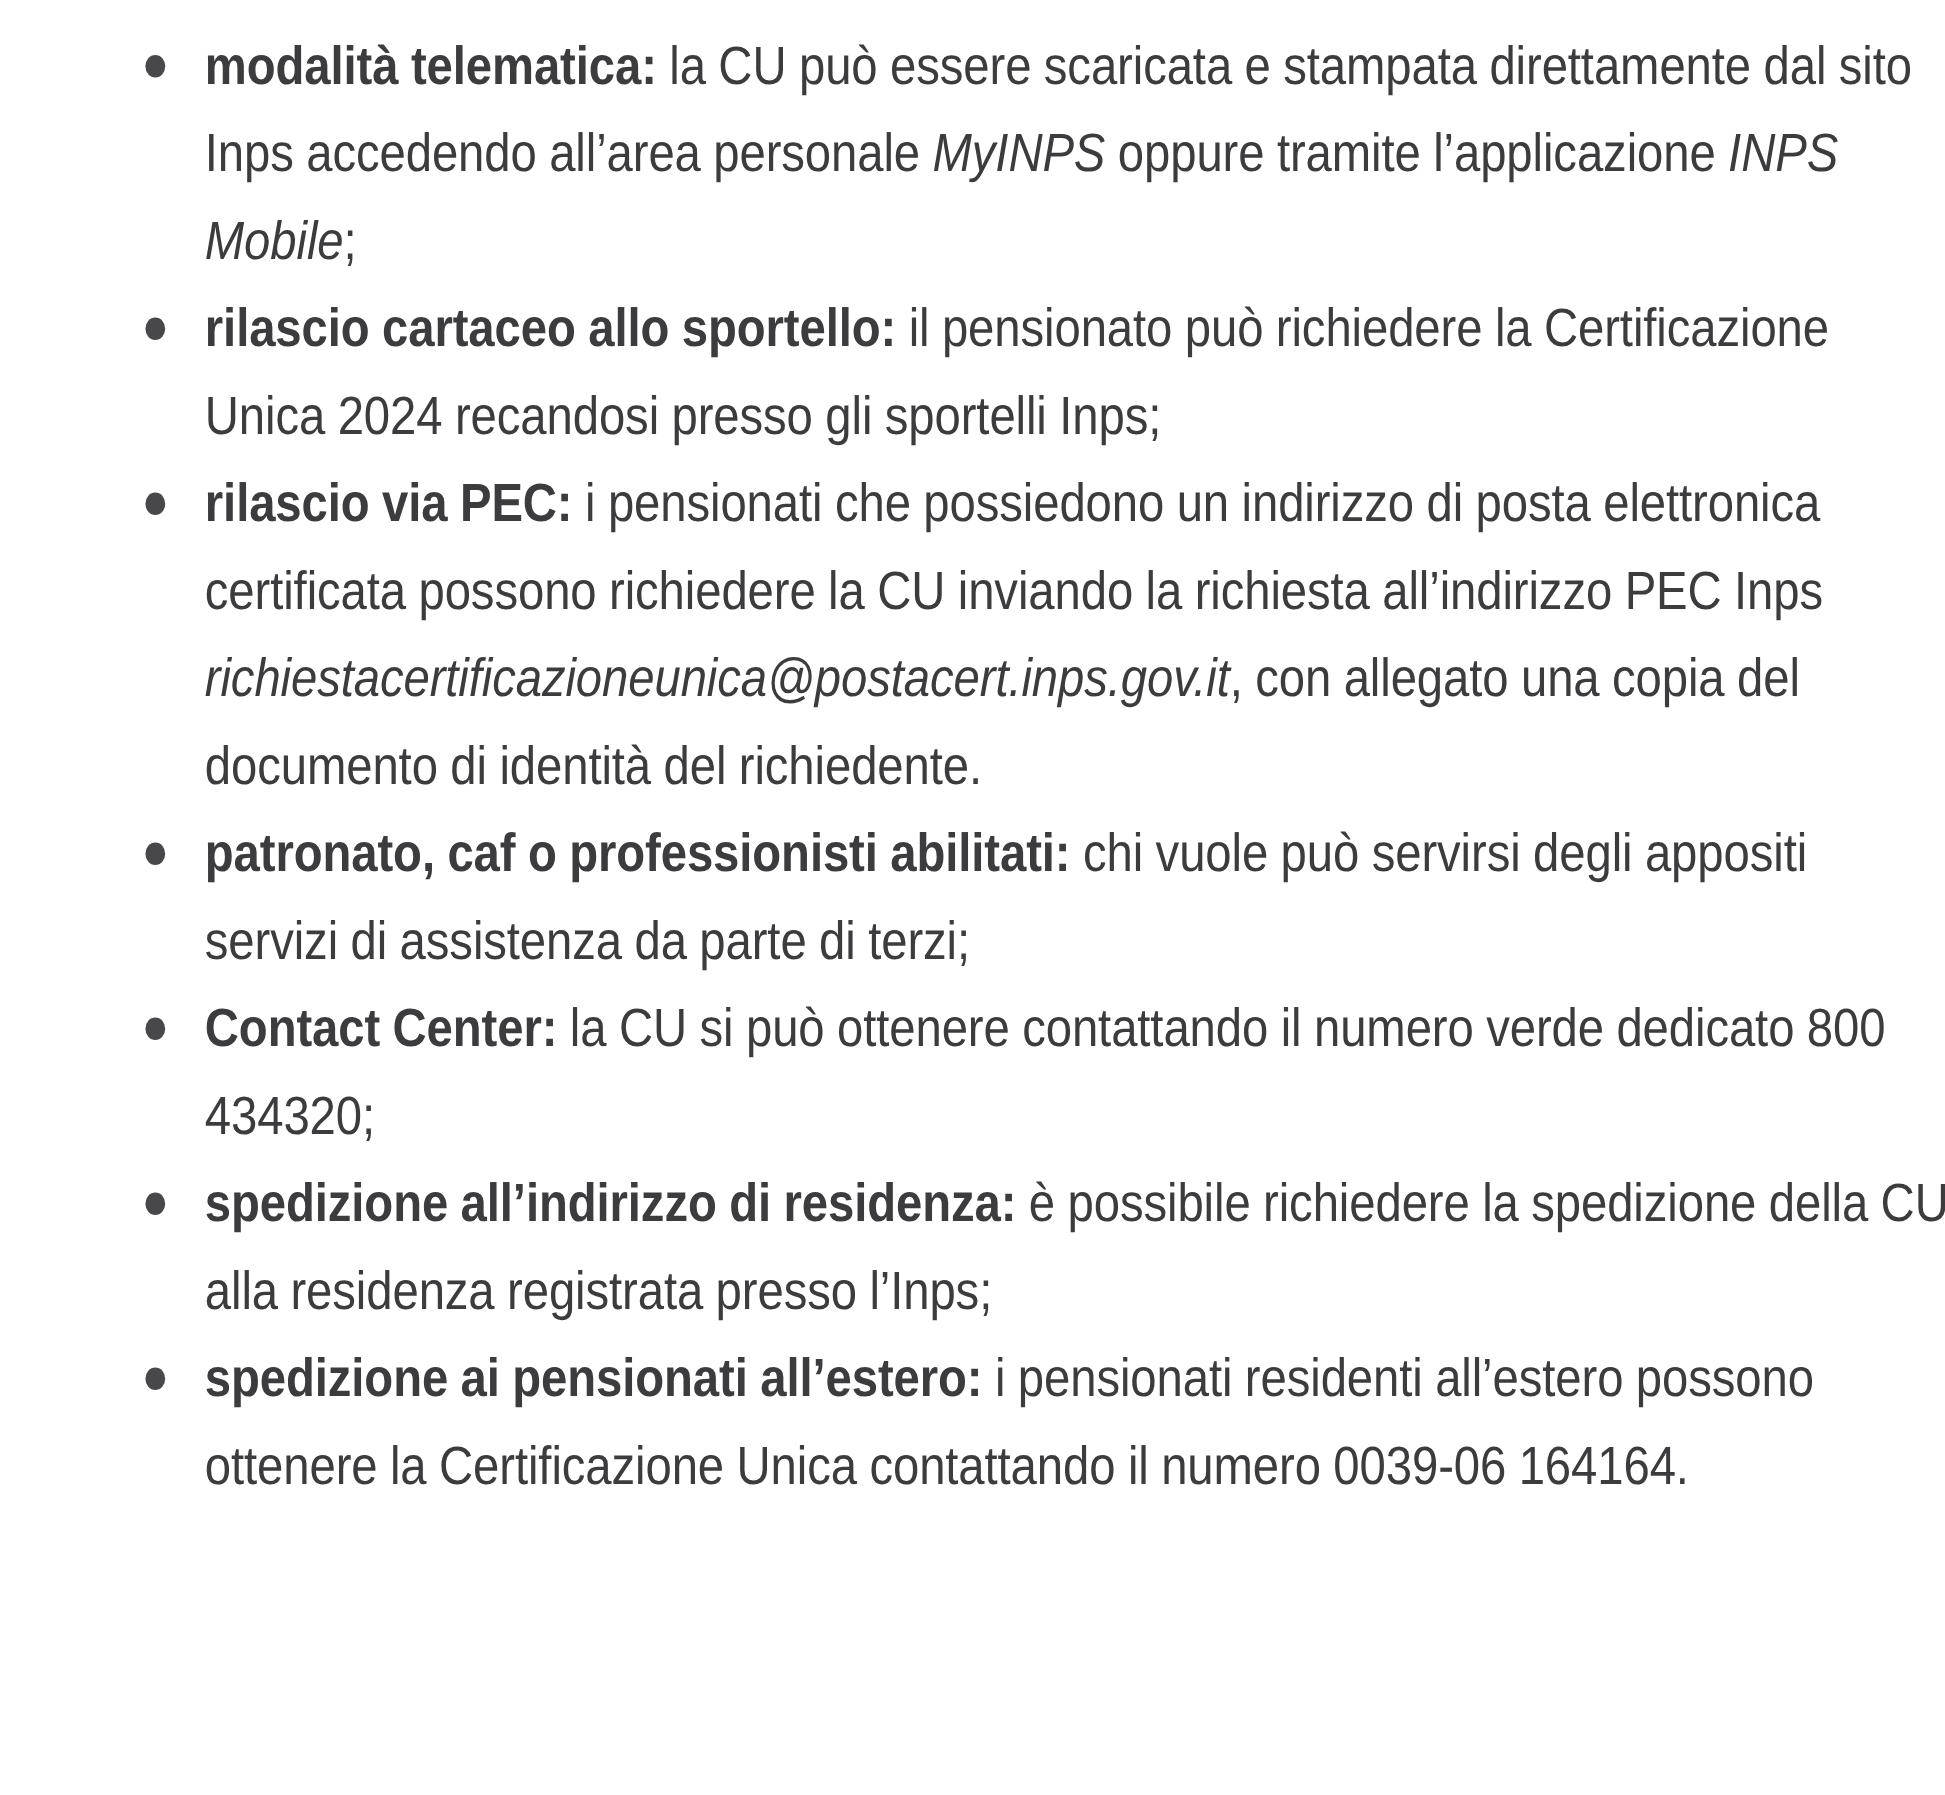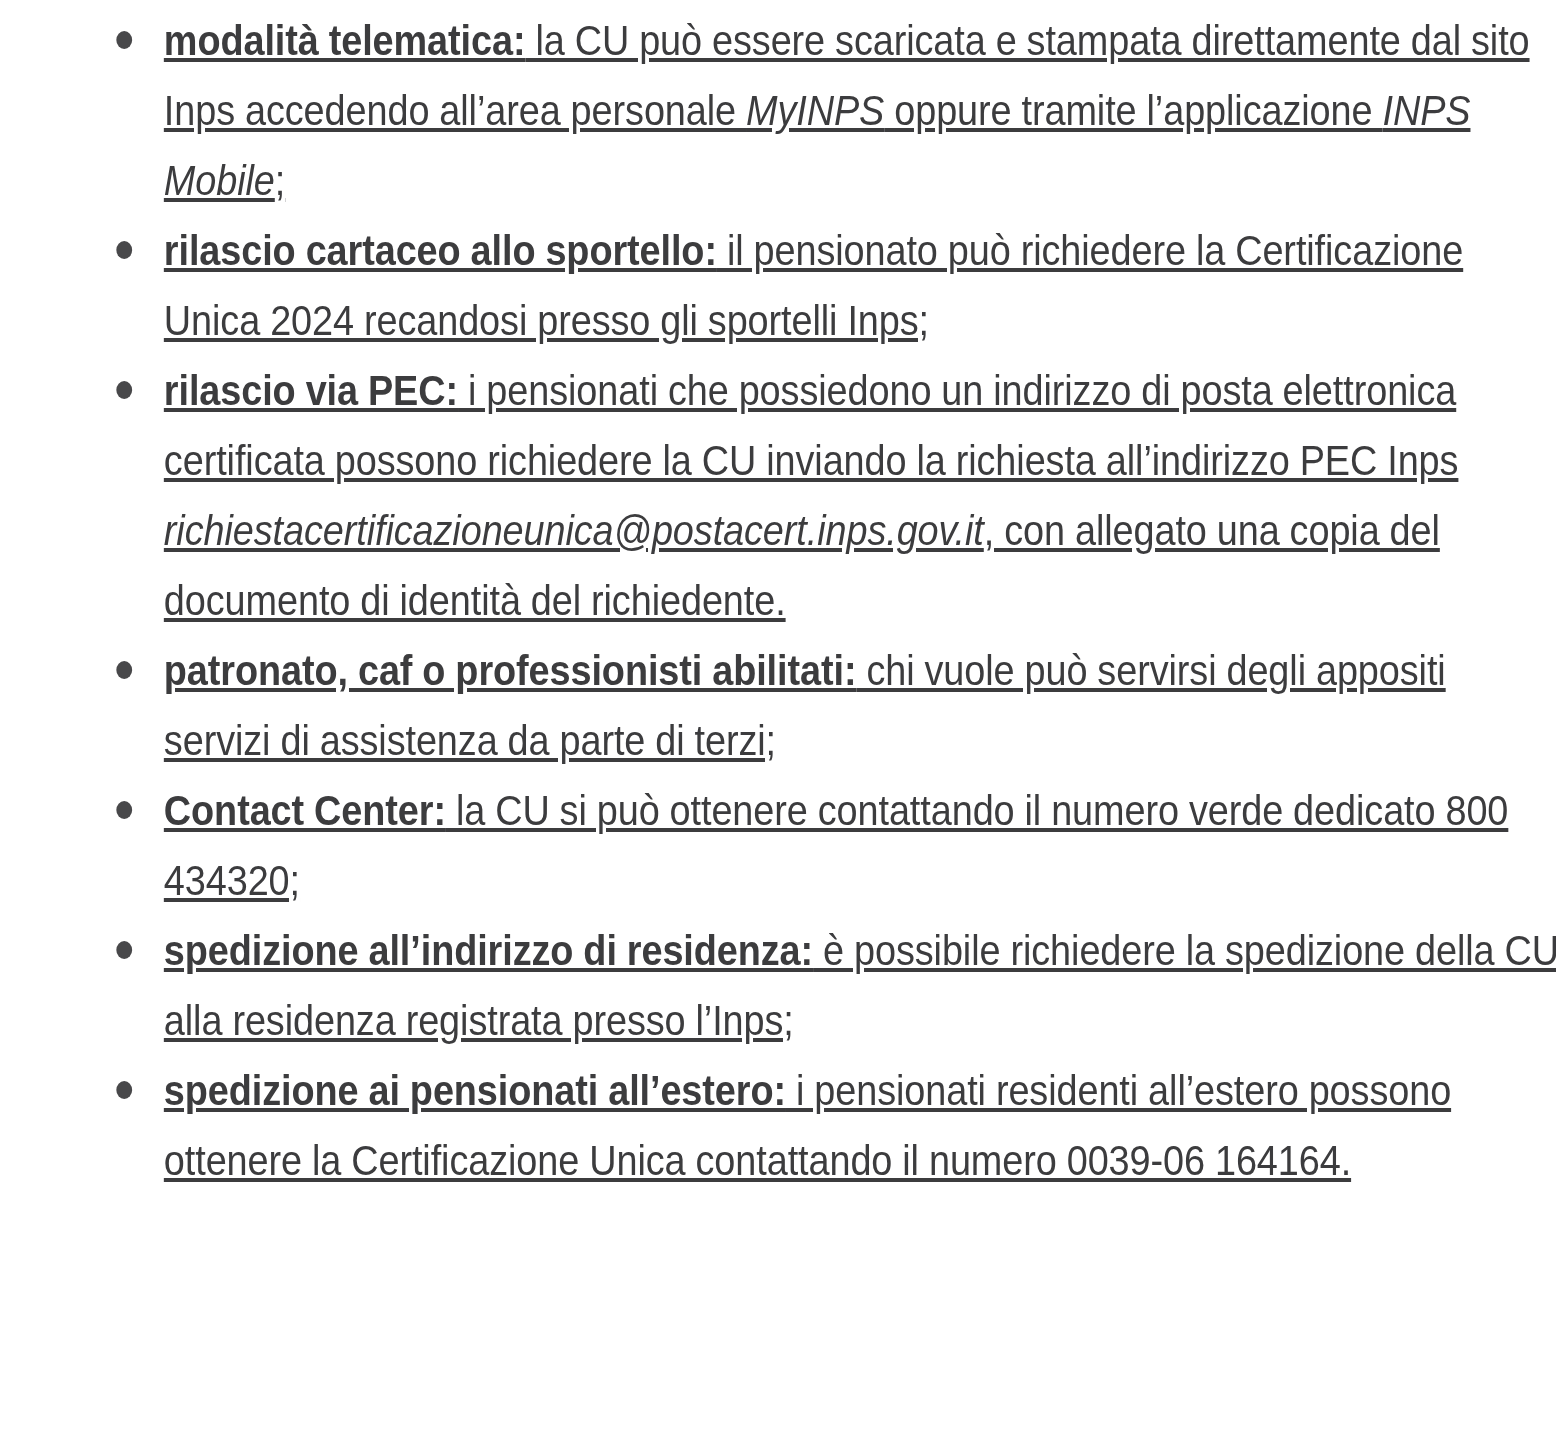--- a/index.html
+++ b/index.html
@@ -13,22 +13,21 @@
     overflow: hidden;
     font-family: "Liberation Sans", "DejaVu Sans", sans-serif;
     color: #3c3c3e;
     -webkit-font-smoothing: antialiased;
   }
 
   .doc {
     box-sizing: border-box;
     width: 1556px;
     height: 1436px;
-    padding: 5px 56px 0 104px;
-    text-decoration: underline;
+    padding: 18px 56px 0 104px;
   }
 
   ul.bullet-list {
     list-style: none;
     margin: 0;
     padding: 0;
   }
 
   li.bullet-item {
     position: relative;

